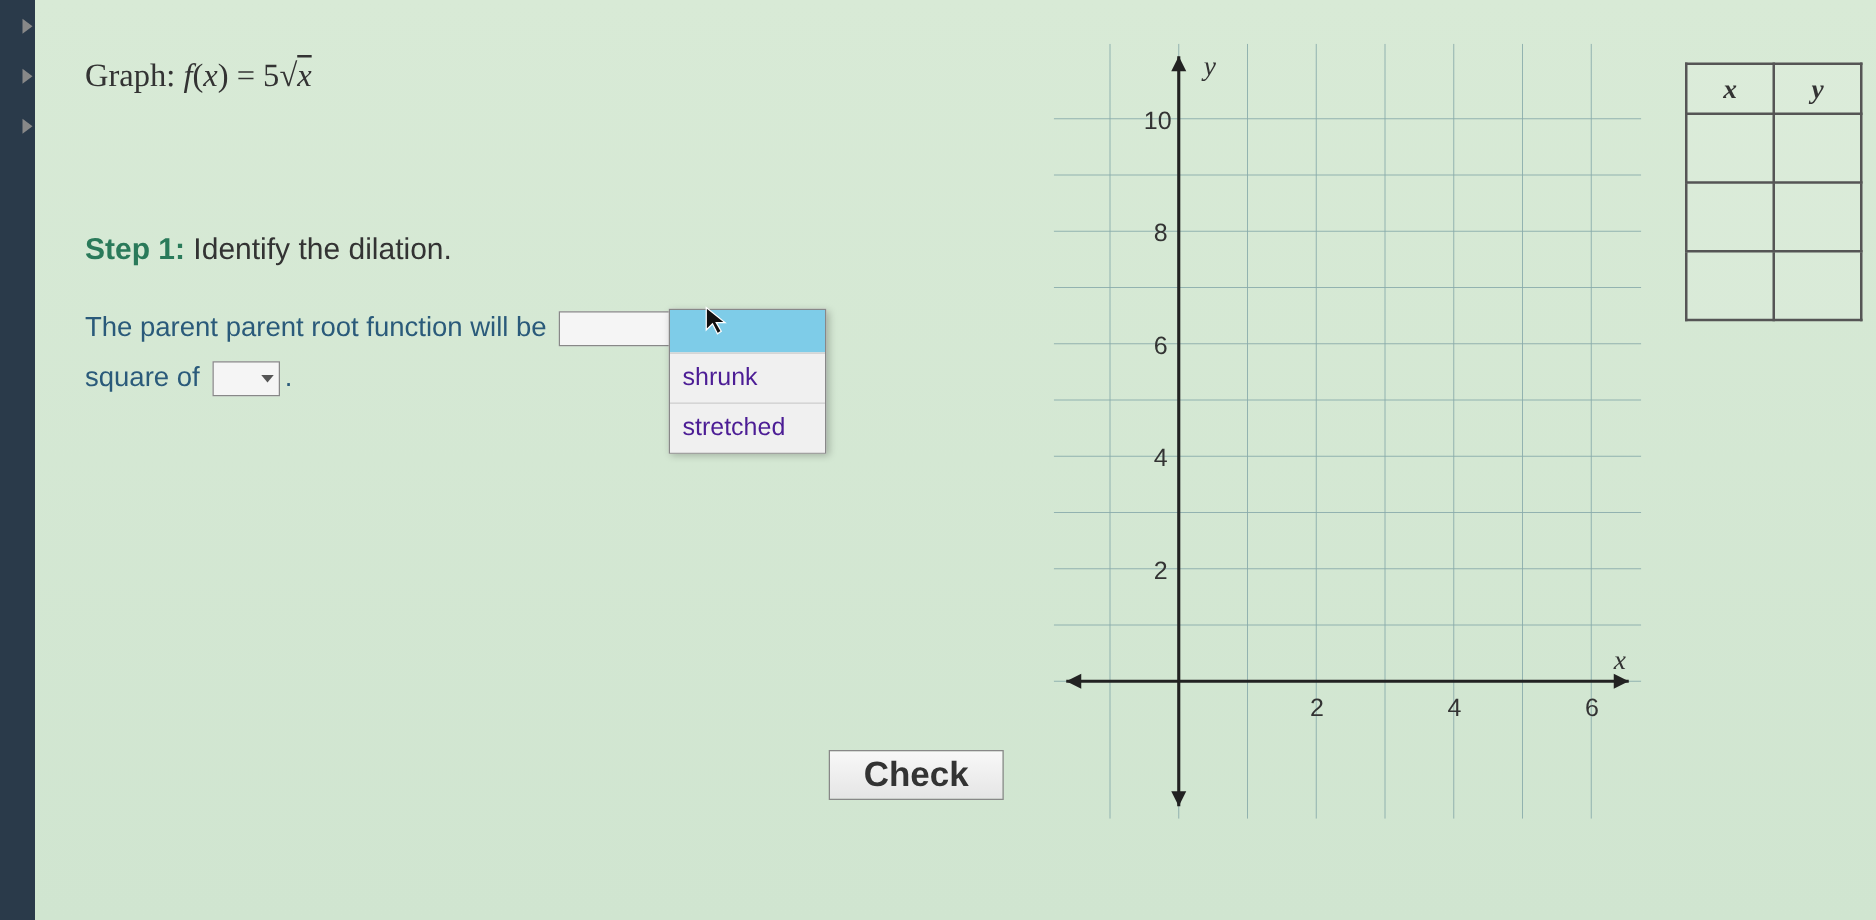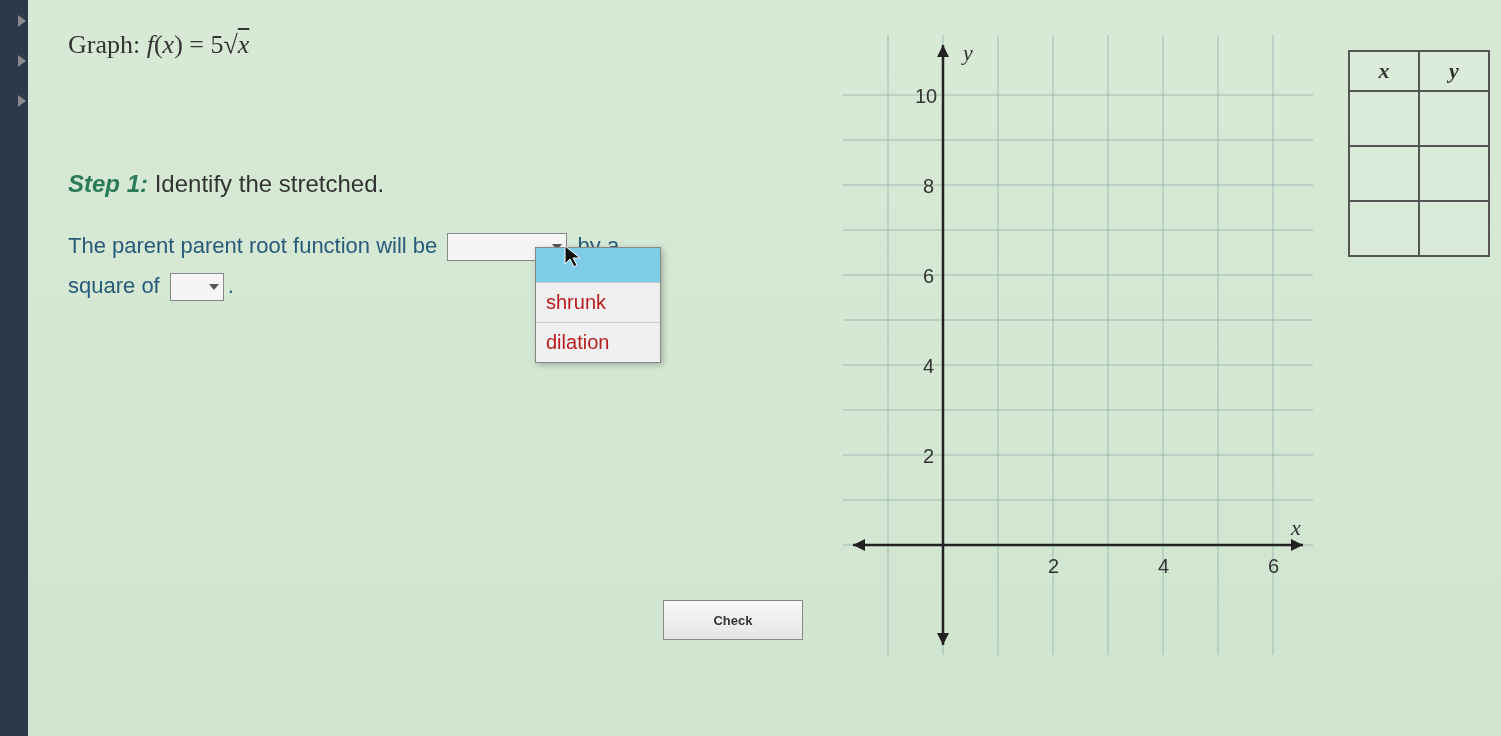--- a/index.html
+++ b/index.html
@@ -11,39 +11,38 @@
       position: relative;
       overflow: hidden;
     }
     .main-area {
       position: absolute;
       left: 28px;
       top: 0;
       width: 1473px;
       height: 736px;
       background: linear-gradient(to bottom, #d8ead6, #d0e5d0);
-      padding: 20px 40px;
+      padding: 36px 40px;
     }
     .title {
       font-size: 26px;
       color: #333;
       margin-top: 10px;
       font-family: "Times New Roman", serif;
     }
     .title .fn { font-style: italic; }
     .sqrt-sym { position: relative; }
     .step-heading {
       margin-top: 110px;
       font-size: 24px;
       color: #333;
     }
     .step-heading .step-num {
       color: #2a7a5a;
       font-weight: bold;
-      font-style: italic;
     }
     .question-line {
       margin-top: 28px;
       font-size: 22px;
       color: #2a5a7a;
       line-height: 1.8;
       max-width: 680px;
     }
     .dropdown {
       display: inline-block;
@@ -72,40 +71,40 @@
       top: 247px;
       width: 126px;
       border: 1px solid #888;
       background: #fff;
       box-shadow: 2px 2px 6px rgba(0,0,0,0.25);
       z-index: 10;
     }
     .dropdown-list .option {
       padding: 8px 10px;
       font-size: 20px;
-      color: #b91c1c;
+      color: #4c1d95;
       background: #f0f0f0;
       border-top: 1px solid #ccc;
       cursor: pointer;
     }
     .dropdown-list .option.highlighted {
       background: #7ecce8;
       color: #333;
       border-top: none;
       height: 34px;
     }
     .check-btn {
       position: absolute;
       left: 635px;
       top: 600px;
       width: 140px;
       height: 40px;
       border: 1px solid #888;
       background: linear-gradient(#f8f8f8, #e5e5e5);
-      font-size: 13px;
+      font-size: 28px;
       font-weight: bold;
       color: #333;
       cursor: pointer;
     }
     .cursor-icon {
       position: absolute;
       left: 535px;
       top: 244px;
       z-index: 20;
       pointer-events: none;
@@ -163,32 +162,32 @@
 
 <div class="main-area">
 
   <div class="title">
     <span>Graph: </span>
     <span class="fn">f</span>(<span class="fn">x</span>)<span> = 5</span><span class="sqrt-sym">√</span><span class="fn" style="text-decoration:overline;">x</span>
   </div>
 
   <div class="step-heading">
     <span class="step-num">Step 1:</span>
-    <span>Identify the stretched.</span>
+    <span>Identify the dilation.</span>
   </div>
 
   <div class="question-line">
     <span>The parent parent root function will be </span><span class="dropdown"><span class="dropdown-arrow"></span></span><span> by a</span><br>
     <span>square of </span><span class="dropdown small"><span class="dropdown-arrow"></span></span><span>.</span>
   </div>
 
   <div class="dropdown-list">
     <div class="option highlighted"></div>
     <div class="option">shrunk</div>
-    <div class="option">dilation</div>
+    <div class="option">stretched</div>
   </div>
 
   <svg class="cursor-icon" width="20" height="26">
     <path d="M2 2 L2 20 L7 15 L11 23 L14 21 L10 14 L17 14 Z" fill="#111" stroke="#fff" stroke-width="1"></path>
   </svg>
 
   <button class="check-btn">Check</button>
 
   <div class="graph">
     <svg viewBox="0 0 470 620">

